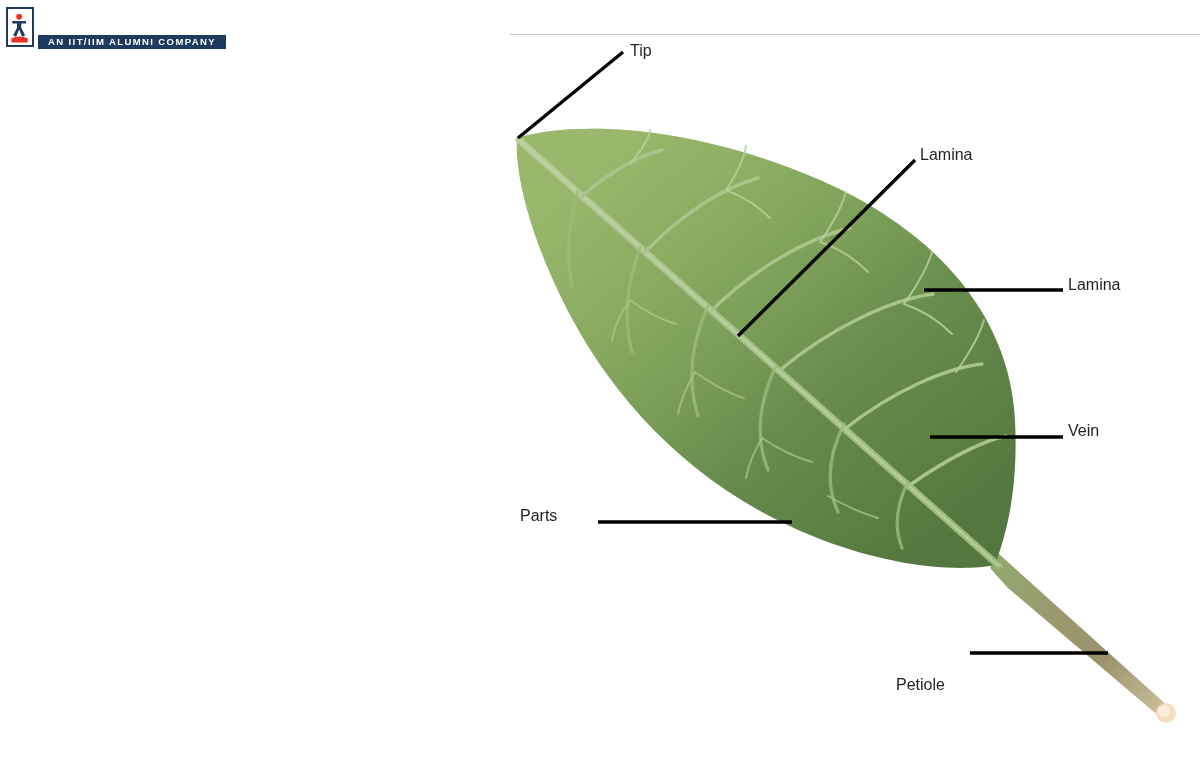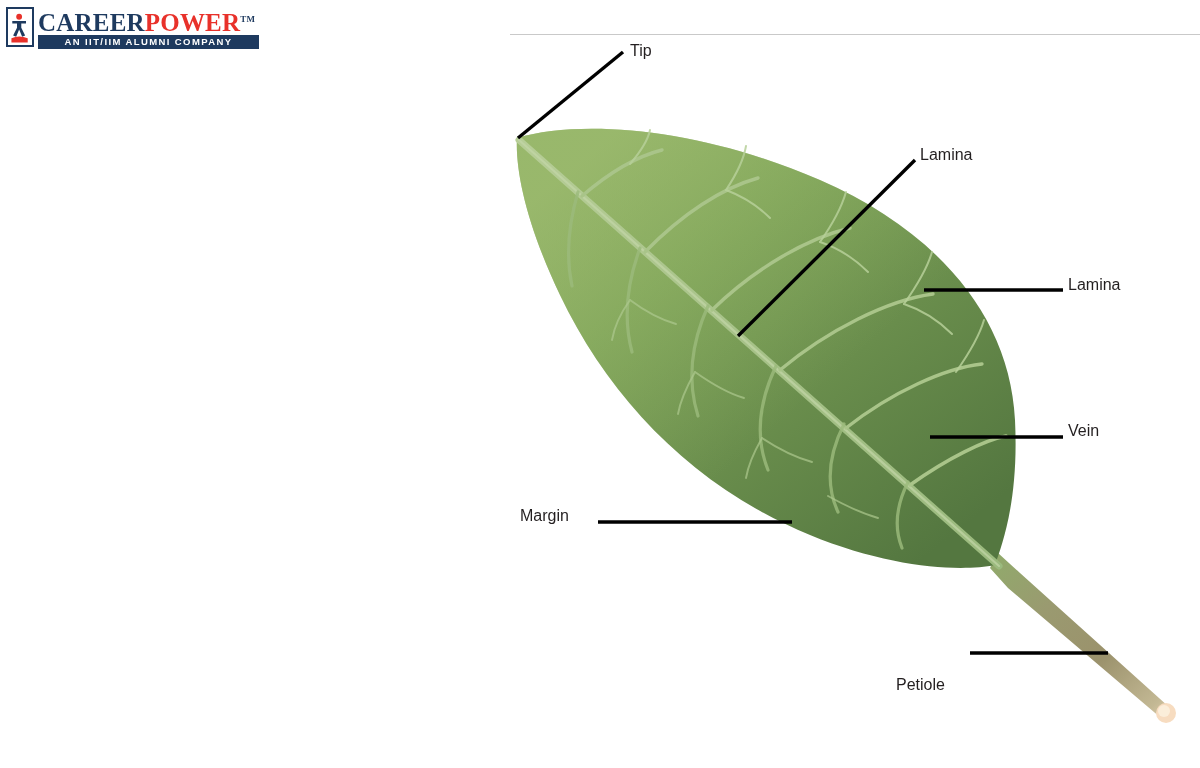--- a/index.html
+++ b/index.html
@@ -50,21 +50,21 @@
   #brand-logo .wm-power  { color: #e8312a; }
   #brand-logo .wm-tm {
     font-size: 9px;
     vertical-align: super;
     color: #1e3a5f;
   }
   #brand-logo .logo-tagline {
     position: absolute;
     left: 32px;
     top: 29px;
-    width: 221px;
+    width: 188px;
     height: 14px;
     background: #1e3a5f;
     color: #ffffff;
     font-size: 9.5px;
     font-weight: bold;
     letter-spacing: 1.4px;
     text-align: center;
     line-height: 14px;
     white-space: nowrap;
     overflow: hidden;
@@ -125,23 +125,20 @@
 </head>
 <body>
 
 <div id="brand-logo">
   <div class="logo-mark">
     <svg viewBox="0 0 28 40" width="24" height="36" style="position:absolute;left:0px;top:0px;">
       <circle cx="13" cy="8" r="3.4" fill="#e8312a"></circle>
       <path d="M5 13 L21 13 L21 16 L15.5 16 L15.5 21 L20 30 L16.5 31.5 L13 23 L9.5 31.5 L6 30 L10.5 21 L10.5 16 L5 16 Z" fill="#1e3a5f"></path>
       <path d="M4 33 Q13 29 23 33 L23 38 L4 38 Z" fill="#e8312a"></path>
     </svg>
-  </div>
-  <div class="logo-wordmark">
-    <span class="wm-career">CAREER</span><span class="wm-power">POWER</span><span class="wm-tm">TM</span>
   </div>
   <div class="logo-tagline">AN IIT/IIM ALUMNI COMPANY</div>
 </div>
 
 <div id="page-title">
 </div>
 
 <div id="leaf-diagram">
 
   <div id="diagram-divider"></div>
@@ -242,16 +239,16 @@
       <line x1="440" y1="437" x2="573" y2="437"></line>
       <line x1="108" y1="522" x2="302" y2="522"></line>
       <line x1="480" y1="653" x2="618" y2="653"></line>
     </g>
   </svg>
 
   <div class="diagram-label" id="label-tip">Tip</div>
   <div class="diagram-label" id="label-midrib">Lamina</div>
   <div class="diagram-label" id="label-margin">Lamina</div>
   <div class="diagram-label" id="label-vein">Vein</div>
-  <div class="diagram-label" id="label-lamina">Margin</div>
+  <div class="diagram-label" id="label-lamina">Parts</div>
   <div class="diagram-label" id="label-petiole">Petiole</div>
 
 </div>
 
 </body></html>

